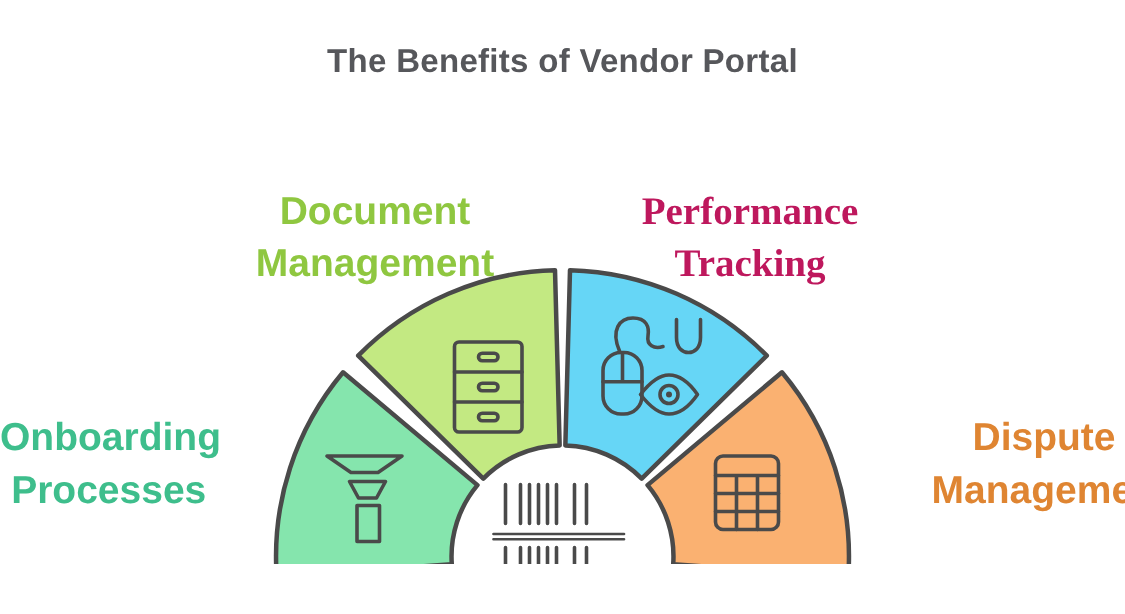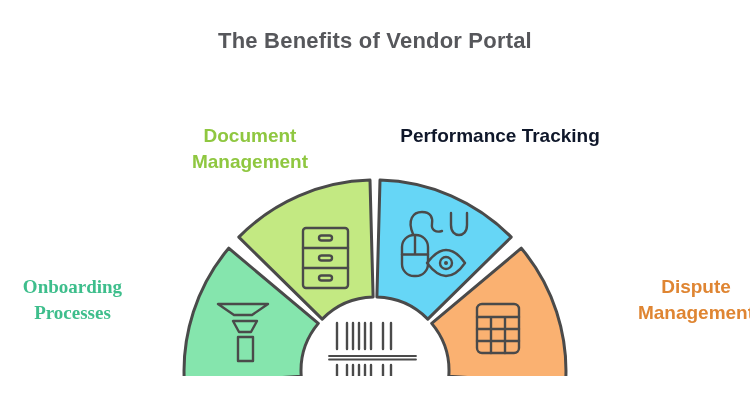--- a/index.html
+++ b/index.html
@@ -6,39 +6,39 @@
   .stage{
     position:relative;width:750px;height:376px;overflow:hidden;background:#fff;
     font-family:"Liberation Sans", sans-serif;
     padding-left:32px;
   }
   .title{
     position:absolute;left:0;top:28px;width:750px;text-align:center;
     font-size:22px;font-weight:bold;letter-spacing:.2px;
   }
   .seg-label{
-    position:absolute;font-size:19px;font-weight:bold;text-align:center;
+    position:absolute;font-size:26px;font-weight:bold;text-align:center;
     line-height:1.35;
   }
   .lbl-document{left:150px;top:123px;width:200px;}
   .lbl-performance{left:400px;top:123px;width:200px;}
   .lbl-onboarding{left:0px;top:274px;width:145px;}
   .lbl-dispute{left:621px;top:274px;width:150px;}
   svg.diagram{position:absolute;left:0;top:0;}
 </style>
 </head>
 <body>
 
 <div class="stage">
 
   <div class="title" style="color: rgb(86, 87, 91);">The Benefits of Vendor Portal</div>
 
-  <div class="seg-label lbl-onboarding" style="color: rgb(62, 190, 140); font-family: Liberation Serif, serif;">Onboarding Processes</div>
+  <div class="seg-label lbl-onboarding" style="color: rgb(62, 190, 140);">Onboarding Processes</div>
   <div class="seg-label lbl-document" style="color: rgb(143, 199, 64);">Document Management</div>
-  <div class="seg-label lbl-performance" style="color: #0f172a;">Performance Tracking</div>
+  <div class="seg-label lbl-performance" style="color: #be185d; font-family: Liberation Serif, serif;">Performance Tracking</div>
   <div class="seg-label lbl-dispute" style="color: rgb(223, 133, 50);">Dispute Management</div>
 
   <svg class="diagram" width="750" height="409" viewBox="0 0 750 409">
     <g fill="none" stroke-width="3" stroke-linejoin="round" stroke-linecap="round" stroke="#4a4a4a">
 
       <path d="M184.5 384.3 A191 191 0 0 1 228.7 248.2 L318.3 323.4 A74 74 0 0 0 301.2 376.2 Z" fill="#85e5ad"></path>
       <path d="M238.8 237.1 A191 191 0 0 1 370 180.1 L373.1 297 A74 74 0 0 0 322.2 319.1 Z" fill="#c3e982"></path>
       <path d="M380 180.1 A191 191 0 0 1 511.2 237.1 L427.8 319.1 A74 74 0 0 0 376.9 297 Z" fill="#66d6f6"></path>
       <path d="M521.3 248.2 A191 191 0 0 1 565.5 384.3 L448.8 376.2 A74 74 0 0 0 431.7 323.4 Z" fill="#fab171"></path>
 

